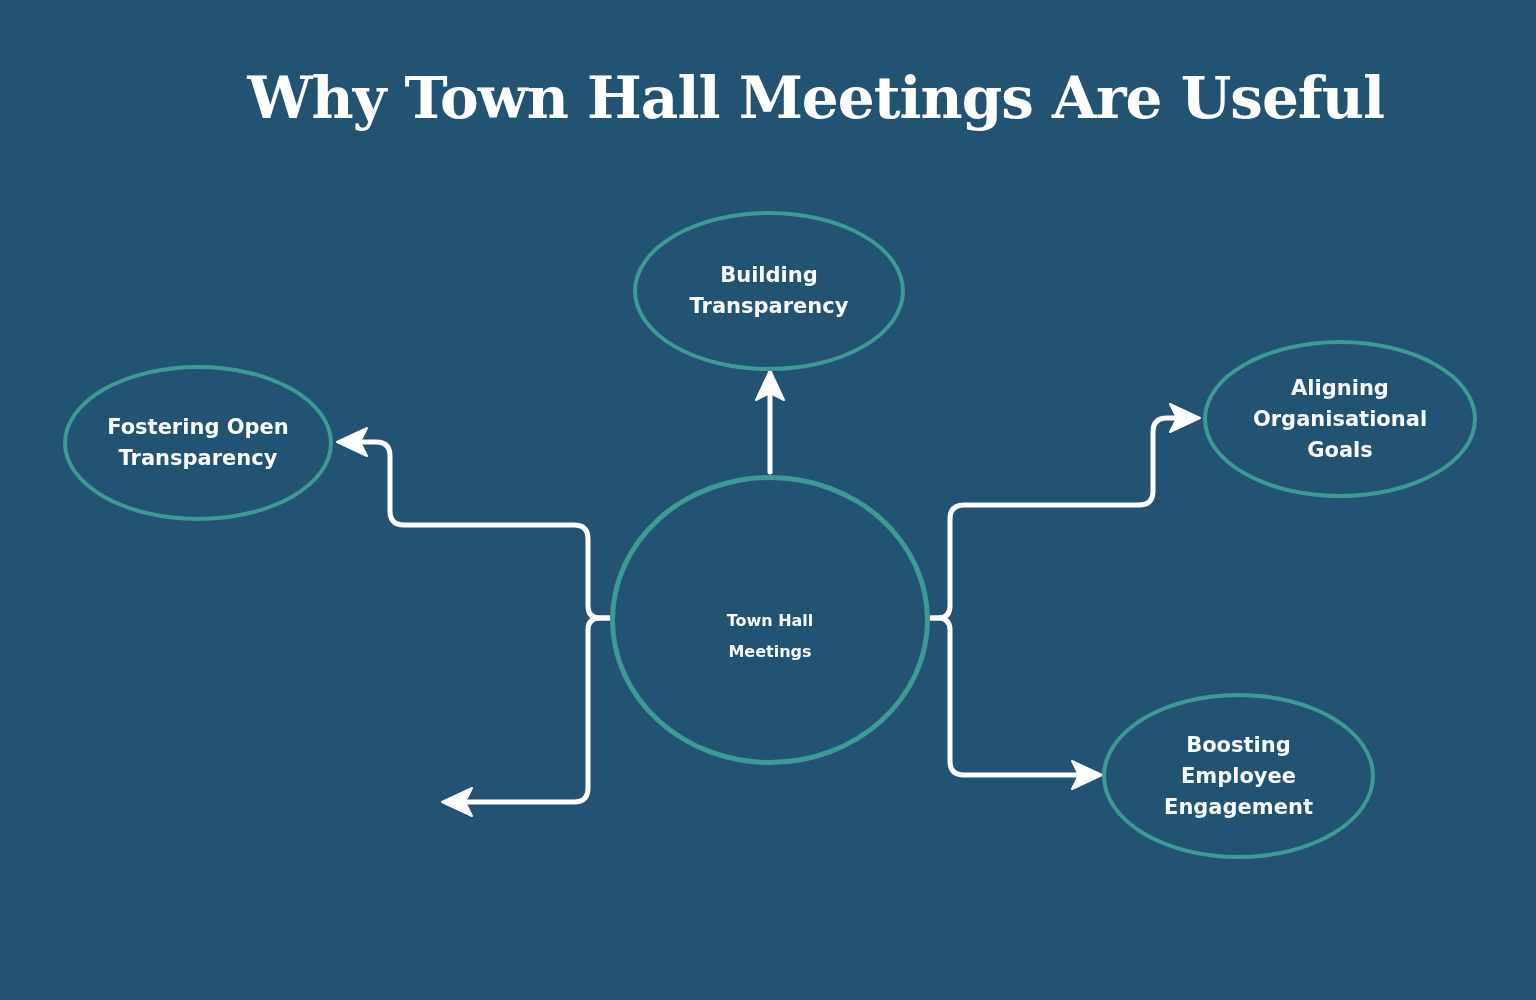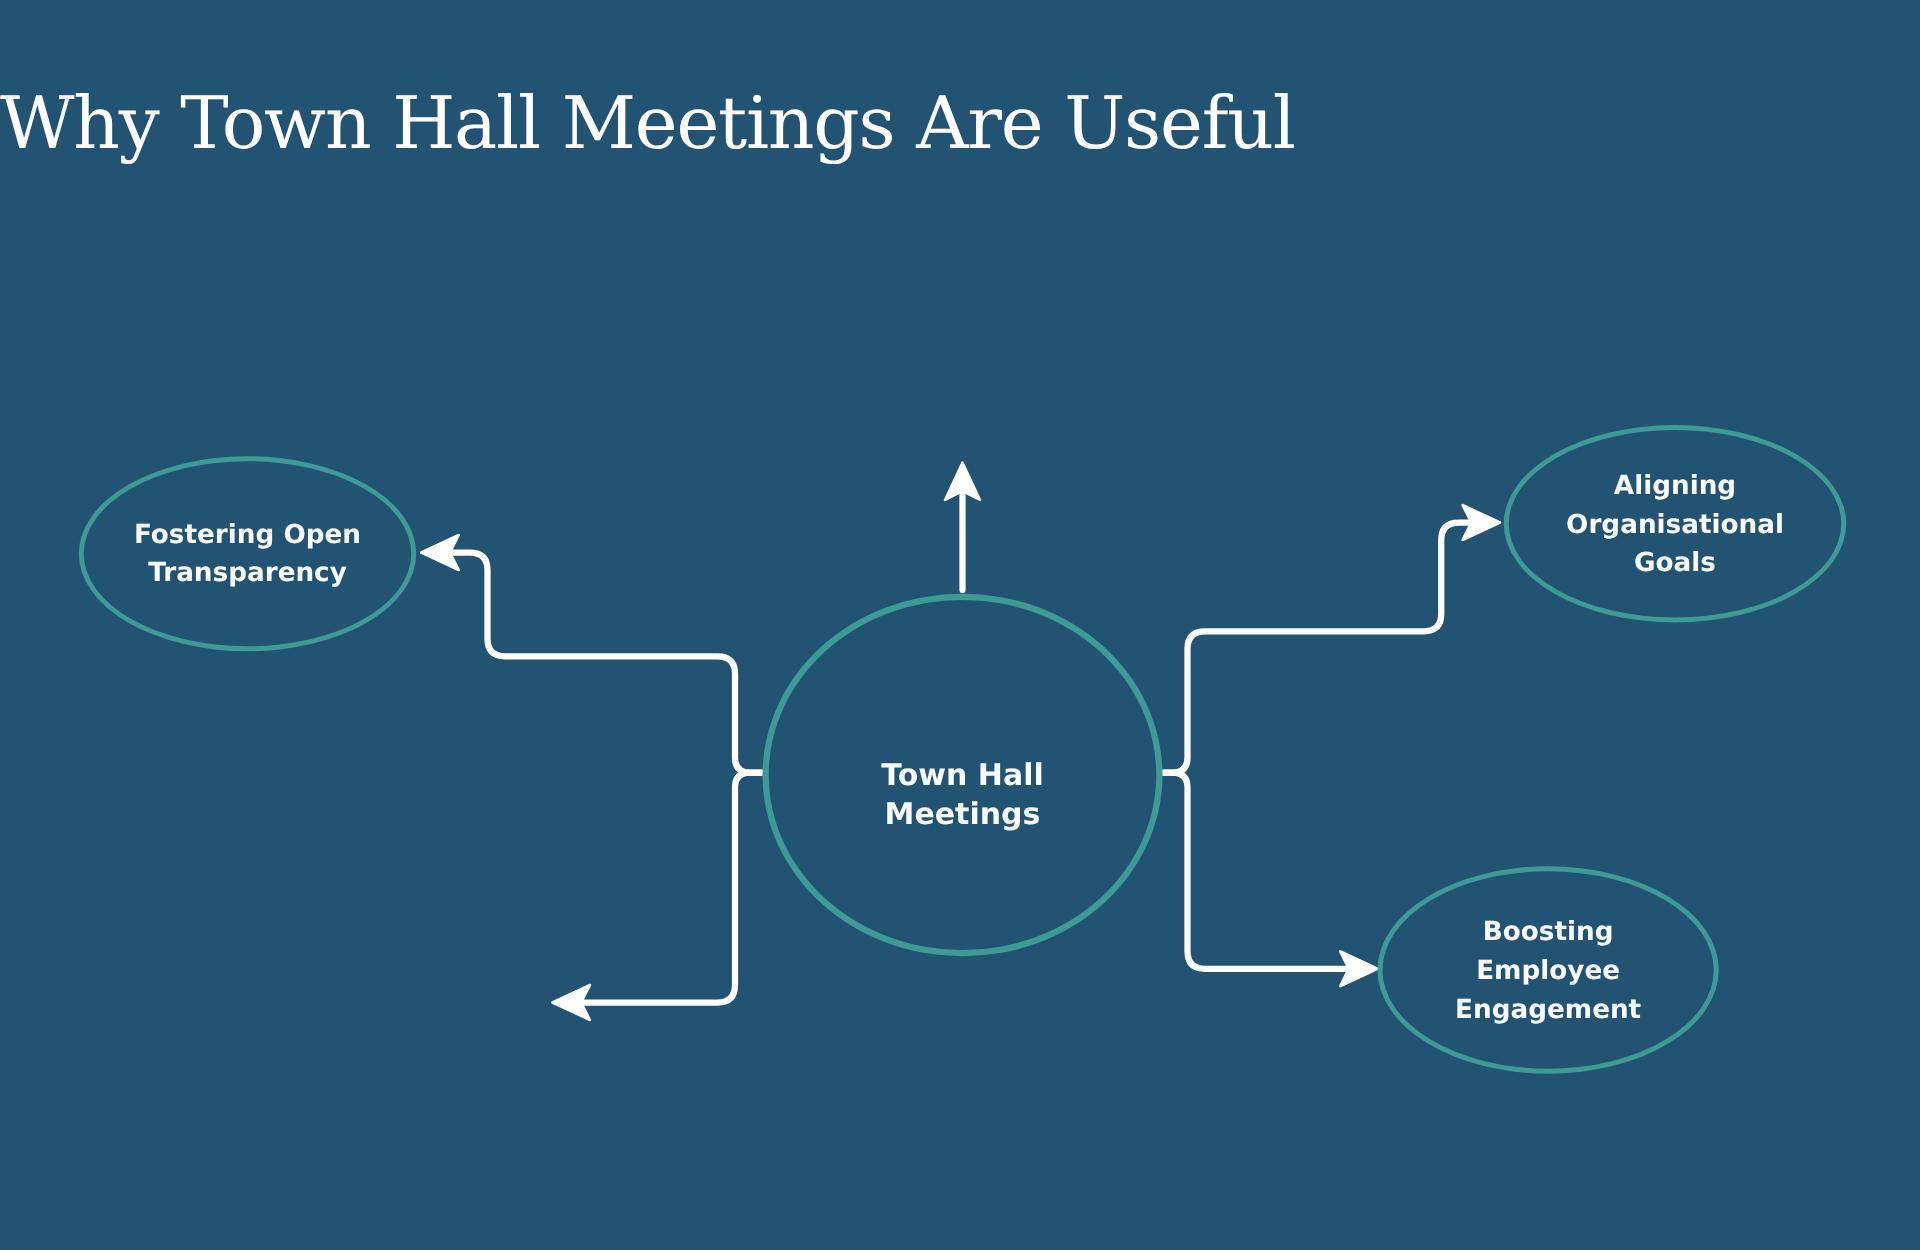--- a/index.html
+++ b/index.html
@@ -13,23 +13,23 @@
   .canvas{
     position:relative;
     width:1536px;height:1000px;
     background:var(--background);
     overflow:hidden;
     font-family:"DejaVu Sans","Liberation Sans",sans-serif;
   }
   .title{
     position:absolute;
     left:0;top:64px;width:1384px;
-    text-align:left;
+    text-align:right;
     font-family:"DejaVu Serif","Liberation Serif",serif;
-    font-weight:400;
+    font-weight:700;
     font-size:58px;
     letter-spacing:-1px;
     color:var(--connector);
   }
   .connectors{
     position:absolute;left:0;top:0;width:1536px;height:1000px;
   }
   .connectors path{
     fill:none;
     stroke:var(--connector);
@@ -53,21 +53,21 @@
     text-align:center;
   }
   .node.center{border-width:5px;}
   .node-label{
     white-space:pre-line;
     color:var(--text);
     font-weight:700;
     font-size:21px;
     line-height:31px;
   }
-  .node.center .node-label{font-size:24px;line-height:31px;margin-top:32px;}
+  .node.center .node-label{font-size:16px;line-height:31px;margin-top:32px;}
 </style>
 </head>
 <body>
 
 <div class="canvas">
 
   <h1 class="title">Why Town Hall Meetings Are Useful</h1>
 
   <svg class="connectors" viewBox="0 0 1536 1000" xmlns="http://www.w3.org/2000/svg">
 
@@ -85,20 +85,24 @@
 
     <path d="M 931 618 L 938 618 Q 950 618 950 630 L 950 761 Q 950 775 964 775 L 1077 775"></path>
     <polygon points="1102,775 1072,761 1079,775 1072,789"></polygon>
   </svg>
 
   <div class="node center" style="left:610px;top:475px;width:320px;height:290px;">
     <span class="node-label">Town Hall
 Meetings</span>
   </div>
 
+  <div class="node" style="left:633px;top:211px;width:272px;height:160px;">
+    <span class="node-label">Building
+Transparency</span>
+  </div>
 
   <div class="node" style="left:63px;top:365px;width:270px;height:156px;">
     <span class="node-label">Fostering Open
 Transparency</span>
   </div>
 
 
   <div class="node" style="left:1203px;top:340px;width:274px;height:158px;">
     <span class="node-label">Aligning
 Organisational

